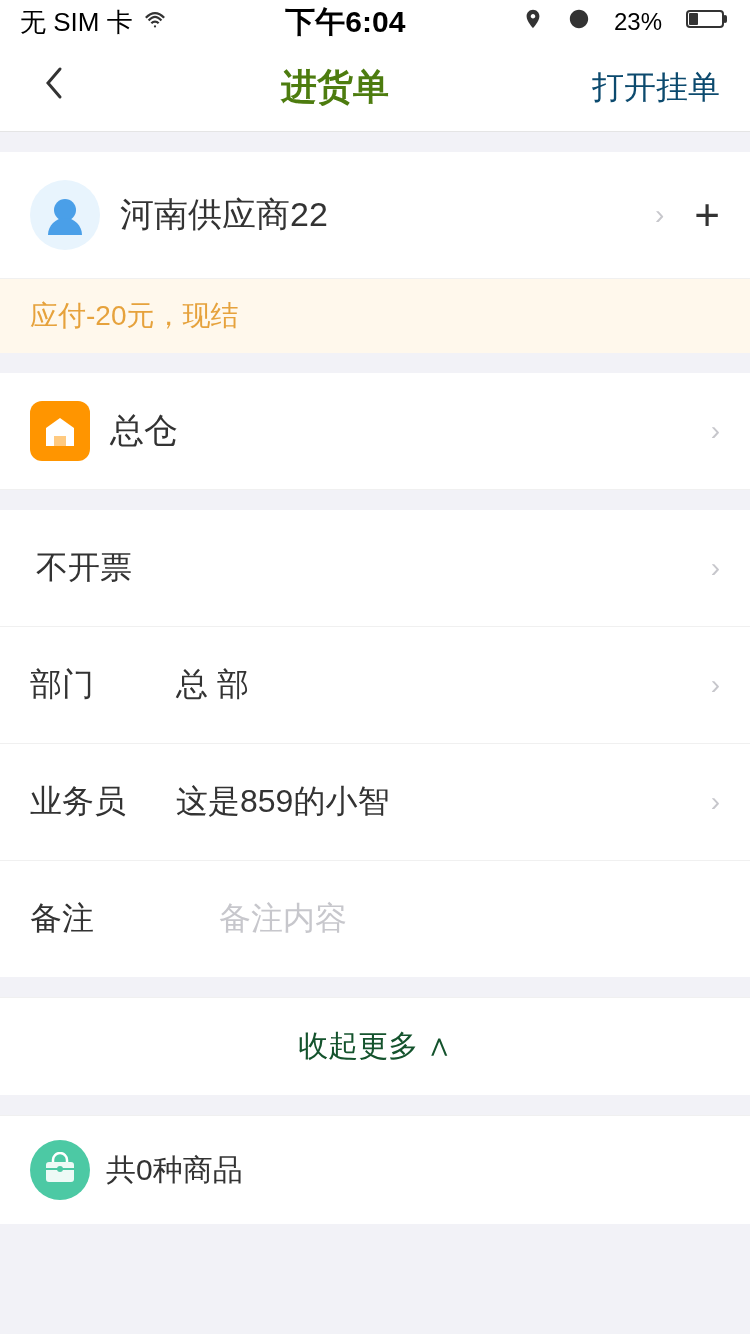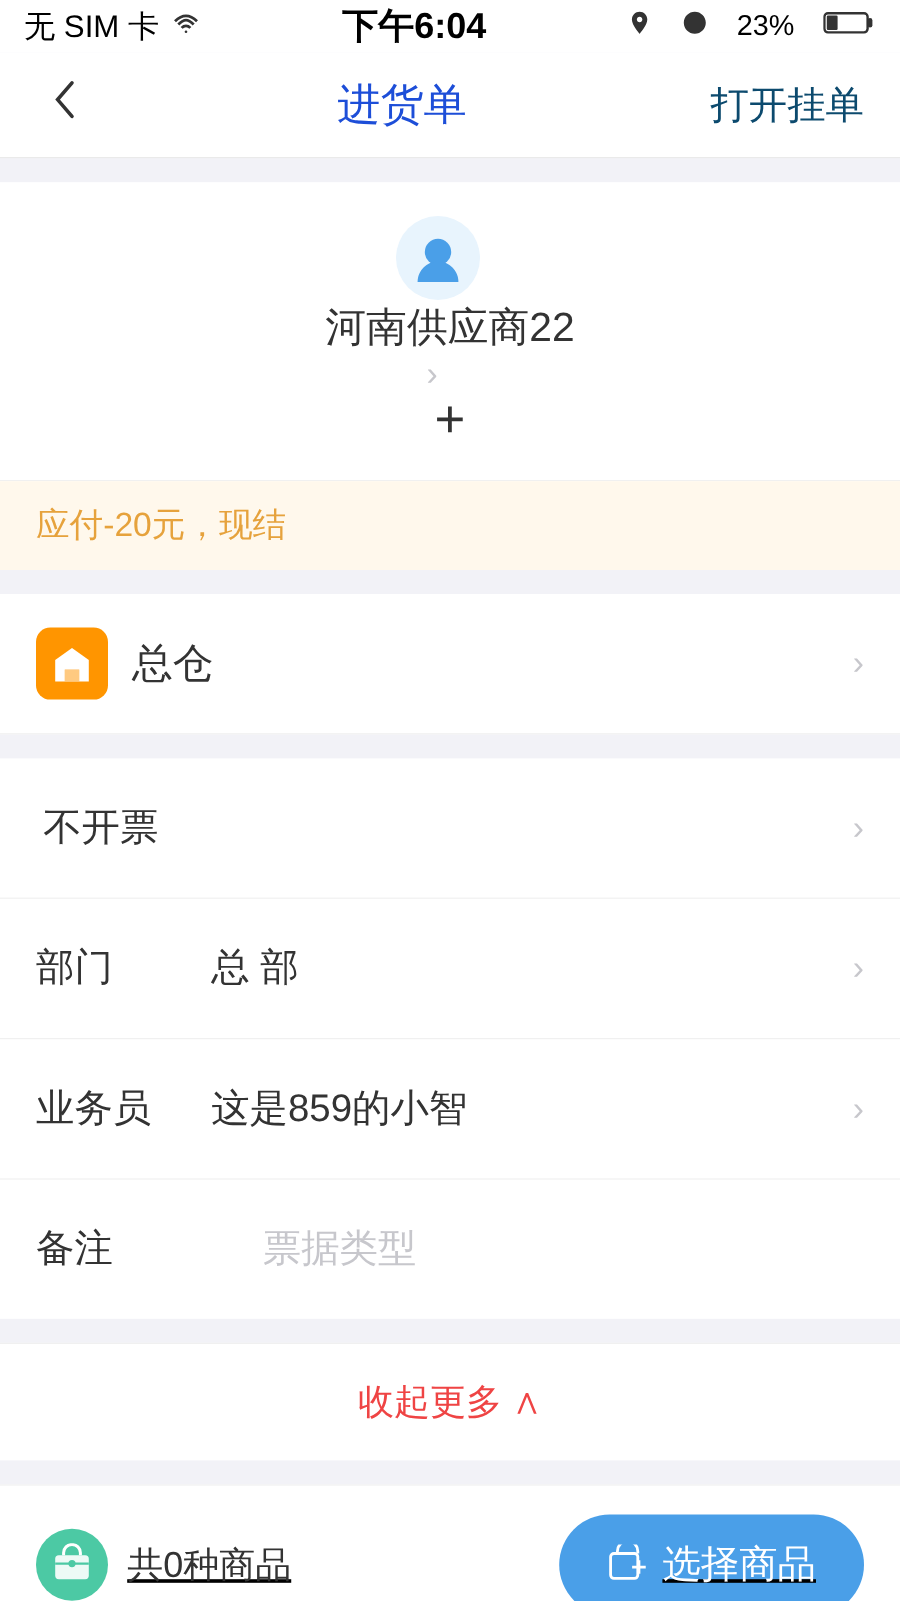--- a/index.html
+++ b/index.html
@@ -51,22 +51,22 @@
       border-bottom: 1px solid #e5e5e5;
     }
     .nav-back {
       font-size: 40px;
       color: #333;
       cursor: pointer;
       padding: 10px;
     }
     .nav-title {
       font-size: 36px;
-      font-weight: 400;
-      color: #1d4ed8;
+      font-weight: 700;
+      color: #4d7c0f;
     }
     .nav-action {
       font-size: 32px;
       color: #0c4a6e;
       cursor: pointer;
     }
 
     
     .section-gap {
       height: 20px;
@@ -79,21 +79,20 @@
       margin-bottom: 0;
     }
 
     
     .supplier-row {
       display: flex;
       align-items: center;
       padding: 28px 30px;
       background: #fff;
       border-bottom: 1px solid #f0f0f0;
-      flex-direction: column;
     }
     .supplier-avatar {
       width: 70px;
       height: 70px;
       border-radius: 50%;
       background: #e8f4fd;
       display: flex;
       align-items: center;
       justify-content: center;
       margin-right: 20px;
@@ -191,35 +190,34 @@
     .form-placeholder {
       color: #c7c7cc;
     }
 
     
     .collapse-row {
       background: #fff;
       text-align: center;
       padding: 28px 30px;
       font-size: 30px;
-      color: #ef4444;
+      color: #14532d;
       border-top: 1px solid #f0f0f0;
       margin-top: 20px;
     }
 
     
     .bottom-bar {
       background: #fff;
       display: flex;
       align-items: center;
       justify-content: space-between;
       padding: 24px 30px;
       margin-top: 20px;
       border-top: 1px solid #f0f0f0;
-      text-decoration: underline;
     }
     .product-count-area {
       display: flex;
       align-items: center;
       gap: 16px;
     }
     .product-icon {
       width: 60px;
       height: 60px;
       border-radius: 50%;
@@ -345,44 +343,35 @@
     <span class="form-value">总 部</span>
     <span class="row-arrow">›</span>
   </div>
   <div class="form-row">
     <span class="form-label">业务员</span>
     <span class="form-value">这是859的小智</span>
     <span class="row-arrow">›</span>
   </div>
   <div class="form-row">
     <span class="form-label">备注</span>
-    <span class="form-value form-placeholder">票据类型</span>
+    <span class="form-value form-placeholder">备注内容</span>
   </div>
 </div>
 
 <div class="collapse-row">
   <span>收起更多 ∧</span>
 </div>
 
 <div class="bottom-bar">
   <div class="product-count-area">
     <div class="product-icon">
       <svg viewBox="0 0 36 36" fill="white">
         <rect x="4" y="10" width="28" height="20" rx="3" fill="white" opacity="0.9"></rect>
         <path d="M11 10V8a7 7 0 0114 0v2" stroke="white" stroke-width="2.5" fill="none"></path>
         <path d="M4 17h28" stroke="#4cc9a4" stroke-width="2"></path>
         <circle cx="18" cy="17" r="3" fill="#4cc9a4"></circle>
       </svg>
     </div>
     <span class="product-count-text">共0种商品</span>
   </div>
-  <button class="select-product-btn">
-    <svg viewBox="0 0 36 36" fill="white" width="32" height="32">
-      <rect x="3" y="8" width="24" height="22" rx="3" fill="none" stroke="white" stroke-width="2.5"></rect>
-      <path d="M9 8V6a9 9 0 0118 0v2" stroke="white" stroke-width="2.5" fill="none"></path>
-      <line x1="28" y1="14" x2="28" y2="26" stroke="white" stroke-width="2.5"></line>
-      <line x1="22" y1="20" x2="34" y2="20" stroke="white" stroke-width="2.5"></line>
-    </svg>
-    <span>选择商品</span>
-  </button>
 </div>
 
 <div class="page-bg"></div>
 
 </body></html>

